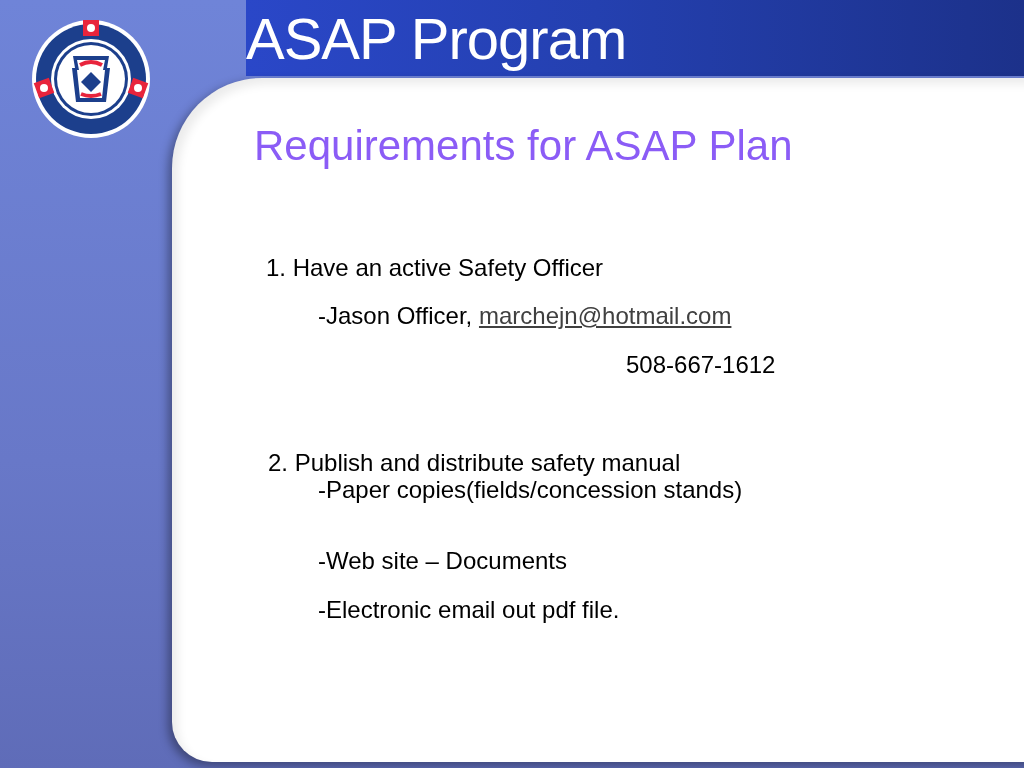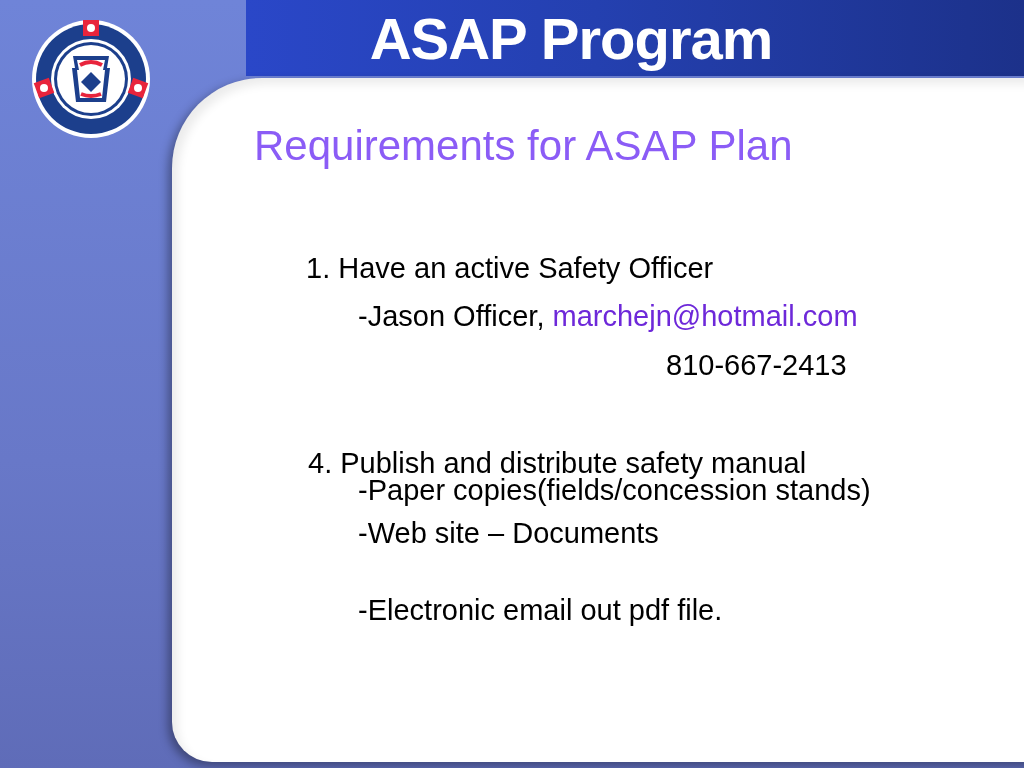--- a/index.html
+++ b/index.html
@@ -2,29 +2,29 @@
 <html><head>
 <meta charset="utf-8">
 <style>
   html, body { margin:0; padding:0; }
   body { width:1024px; height:768px; position:relative; overflow:hidden;
          font-family:"Liberation Sans", sans-serif;
          background: linear-gradient(180deg, #6f84d8 0%, #6878c8 60%, #5f6cb8 100%); }
   .header-band { position:absolute; left:246px; top:0; width:778px; height:76px;
          background: linear-gradient(90deg, #2a47c8 0%, #2440b0 45%, #1c318a 100%); }
   .title { position:absolute; left:246px; top:0; width:650px; height:80px;
-         text-align:center; color:#fff; font-weight:bold; font-size:58px; line-height:78px;
+         text-align:left; color:#fff; font-weight:normal; font-size:58px; line-height:78px;
          letter-spacing:-1px; }
   .panel { position:absolute; left:172px; top:78px; width:880px; height:684px;
          background:#fff; border-top-left-radius:90px; border-bottom-left-radius:40px;
          box-shadow: -4px 4px 10px rgba(0,0,0,0.35), inset 6px 6px 10px rgba(0,0,0,0.08); }
   .logo { position:absolute; left:30px; top:18px; width:122px; height:122px; }
   .subtitle { position:absolute; left:254px; top:120px; font-size:42px; color:#8b5cf6; line-height:52px; }
-  .line { position:absolute; font-size:29px; color:#000; line-height:36px; white-space:nowrap;margin-left:40px; }
-  .email { color:#6d28d9; }
+  .line { position:absolute; font-size:24px; color:#000; line-height:36px; white-space:nowrap; }
+  .email { color:#404040; text-decoration:underline; }
 </style>
 </head>
 <body>
 
 <div class="header-band"></div>
 <div class="title">ASAP Program</div>
 
 <div class="panel"></div>
 
 <div class="logo">
@@ -47,18 +47,18 @@
     <circle cx="108" cy="70" r="4" fill="#fff"></circle>
   </svg>
 </div>
 
 <div class="subtitle">Requirements for ASAP Plan</div>
 
 <div class="line" style="left:266px; top:250px;">1. Have an active Safety Officer</div>
 <div class="line" style="left:318px; top:298px;">
   <span>-Jason Officer, </span><span class="email">marchejn@hotmail.com</span>
 </div>
-<div class="line" style="left:626px; top:347px;">810-667-2413</div>
+<div class="line" style="left:626px; top:347px;">508-667-1612</div>
 
-<div class="line" style="left:268px; top:445px;">4. Publish and distribute safety manual</div>
+<div class="line" style="left:268px; top:445px;">2. Publish and distribute safety manual</div>
 <div class="line" style="left:318px; top:472px;">-Paper copies(fields/concession stands)</div>
-<div class="line" style="left:318px; top:515px;">-Web site – Documents</div>
+<div class="line" style="left:318px; top:543px;">-Web site – Documents</div>
 <div class="line" style="left:318px; top:592px;">-Electronic email out pdf file.</div>
 
 </body></html>

